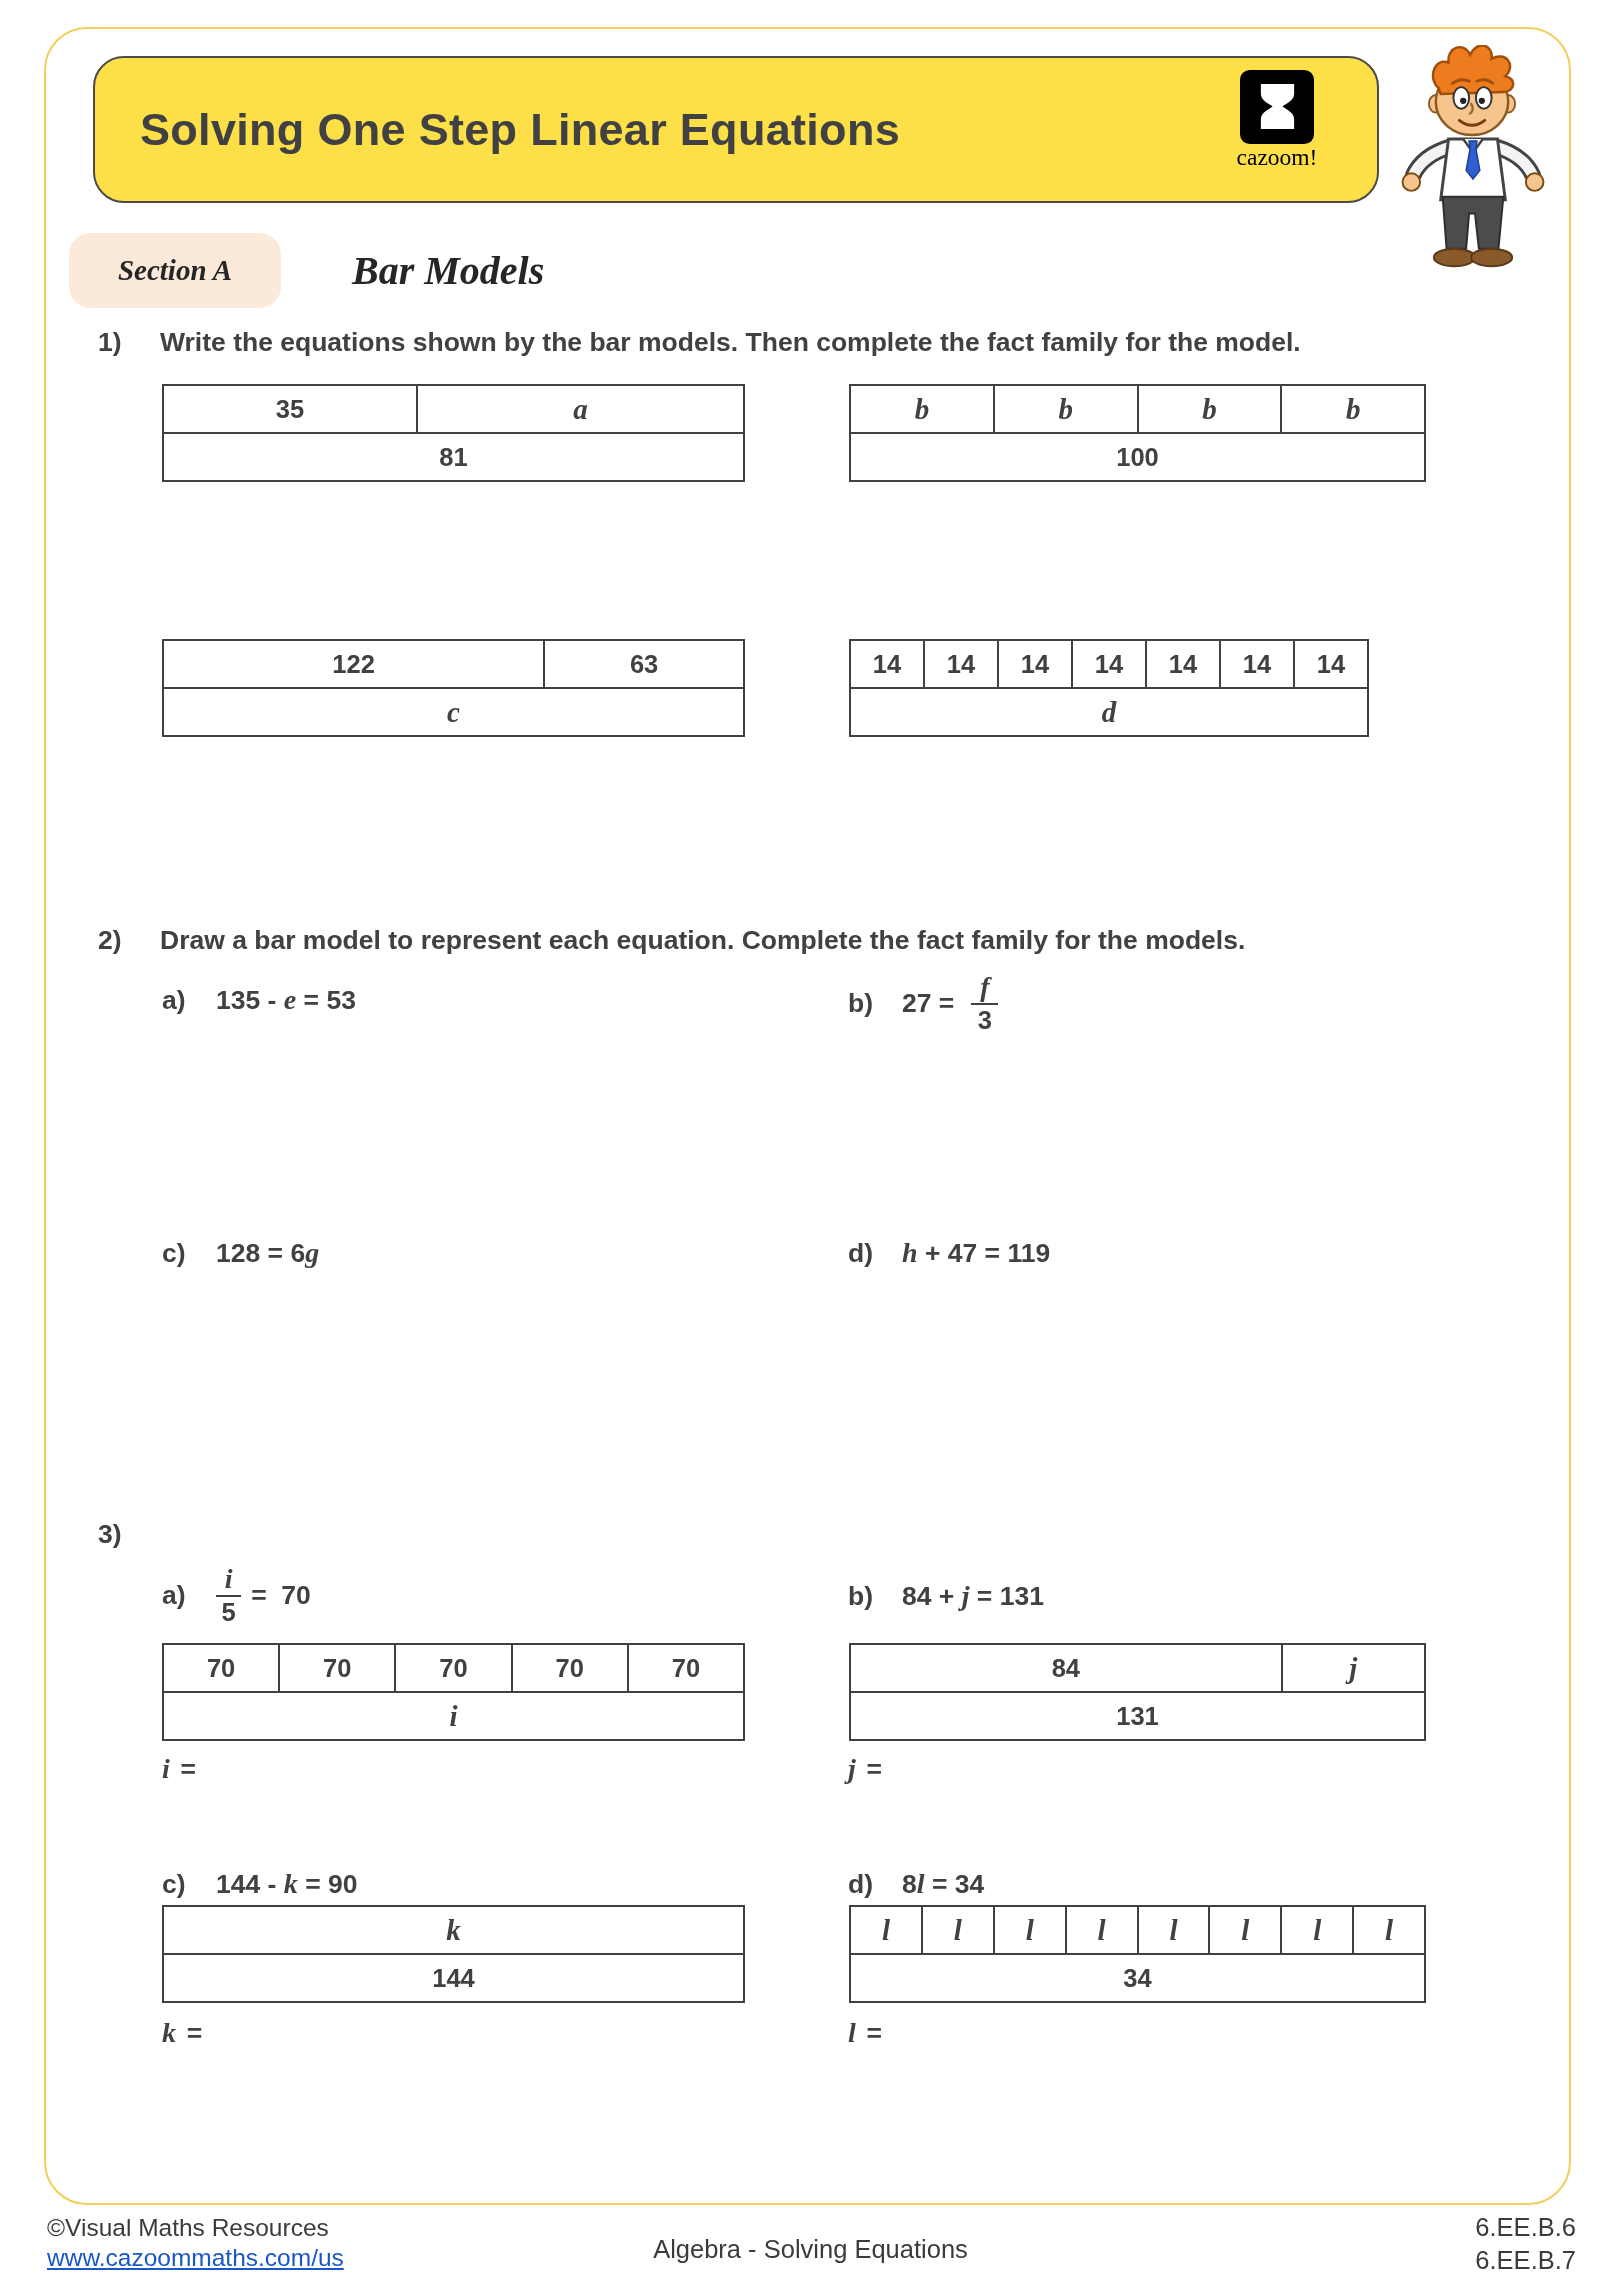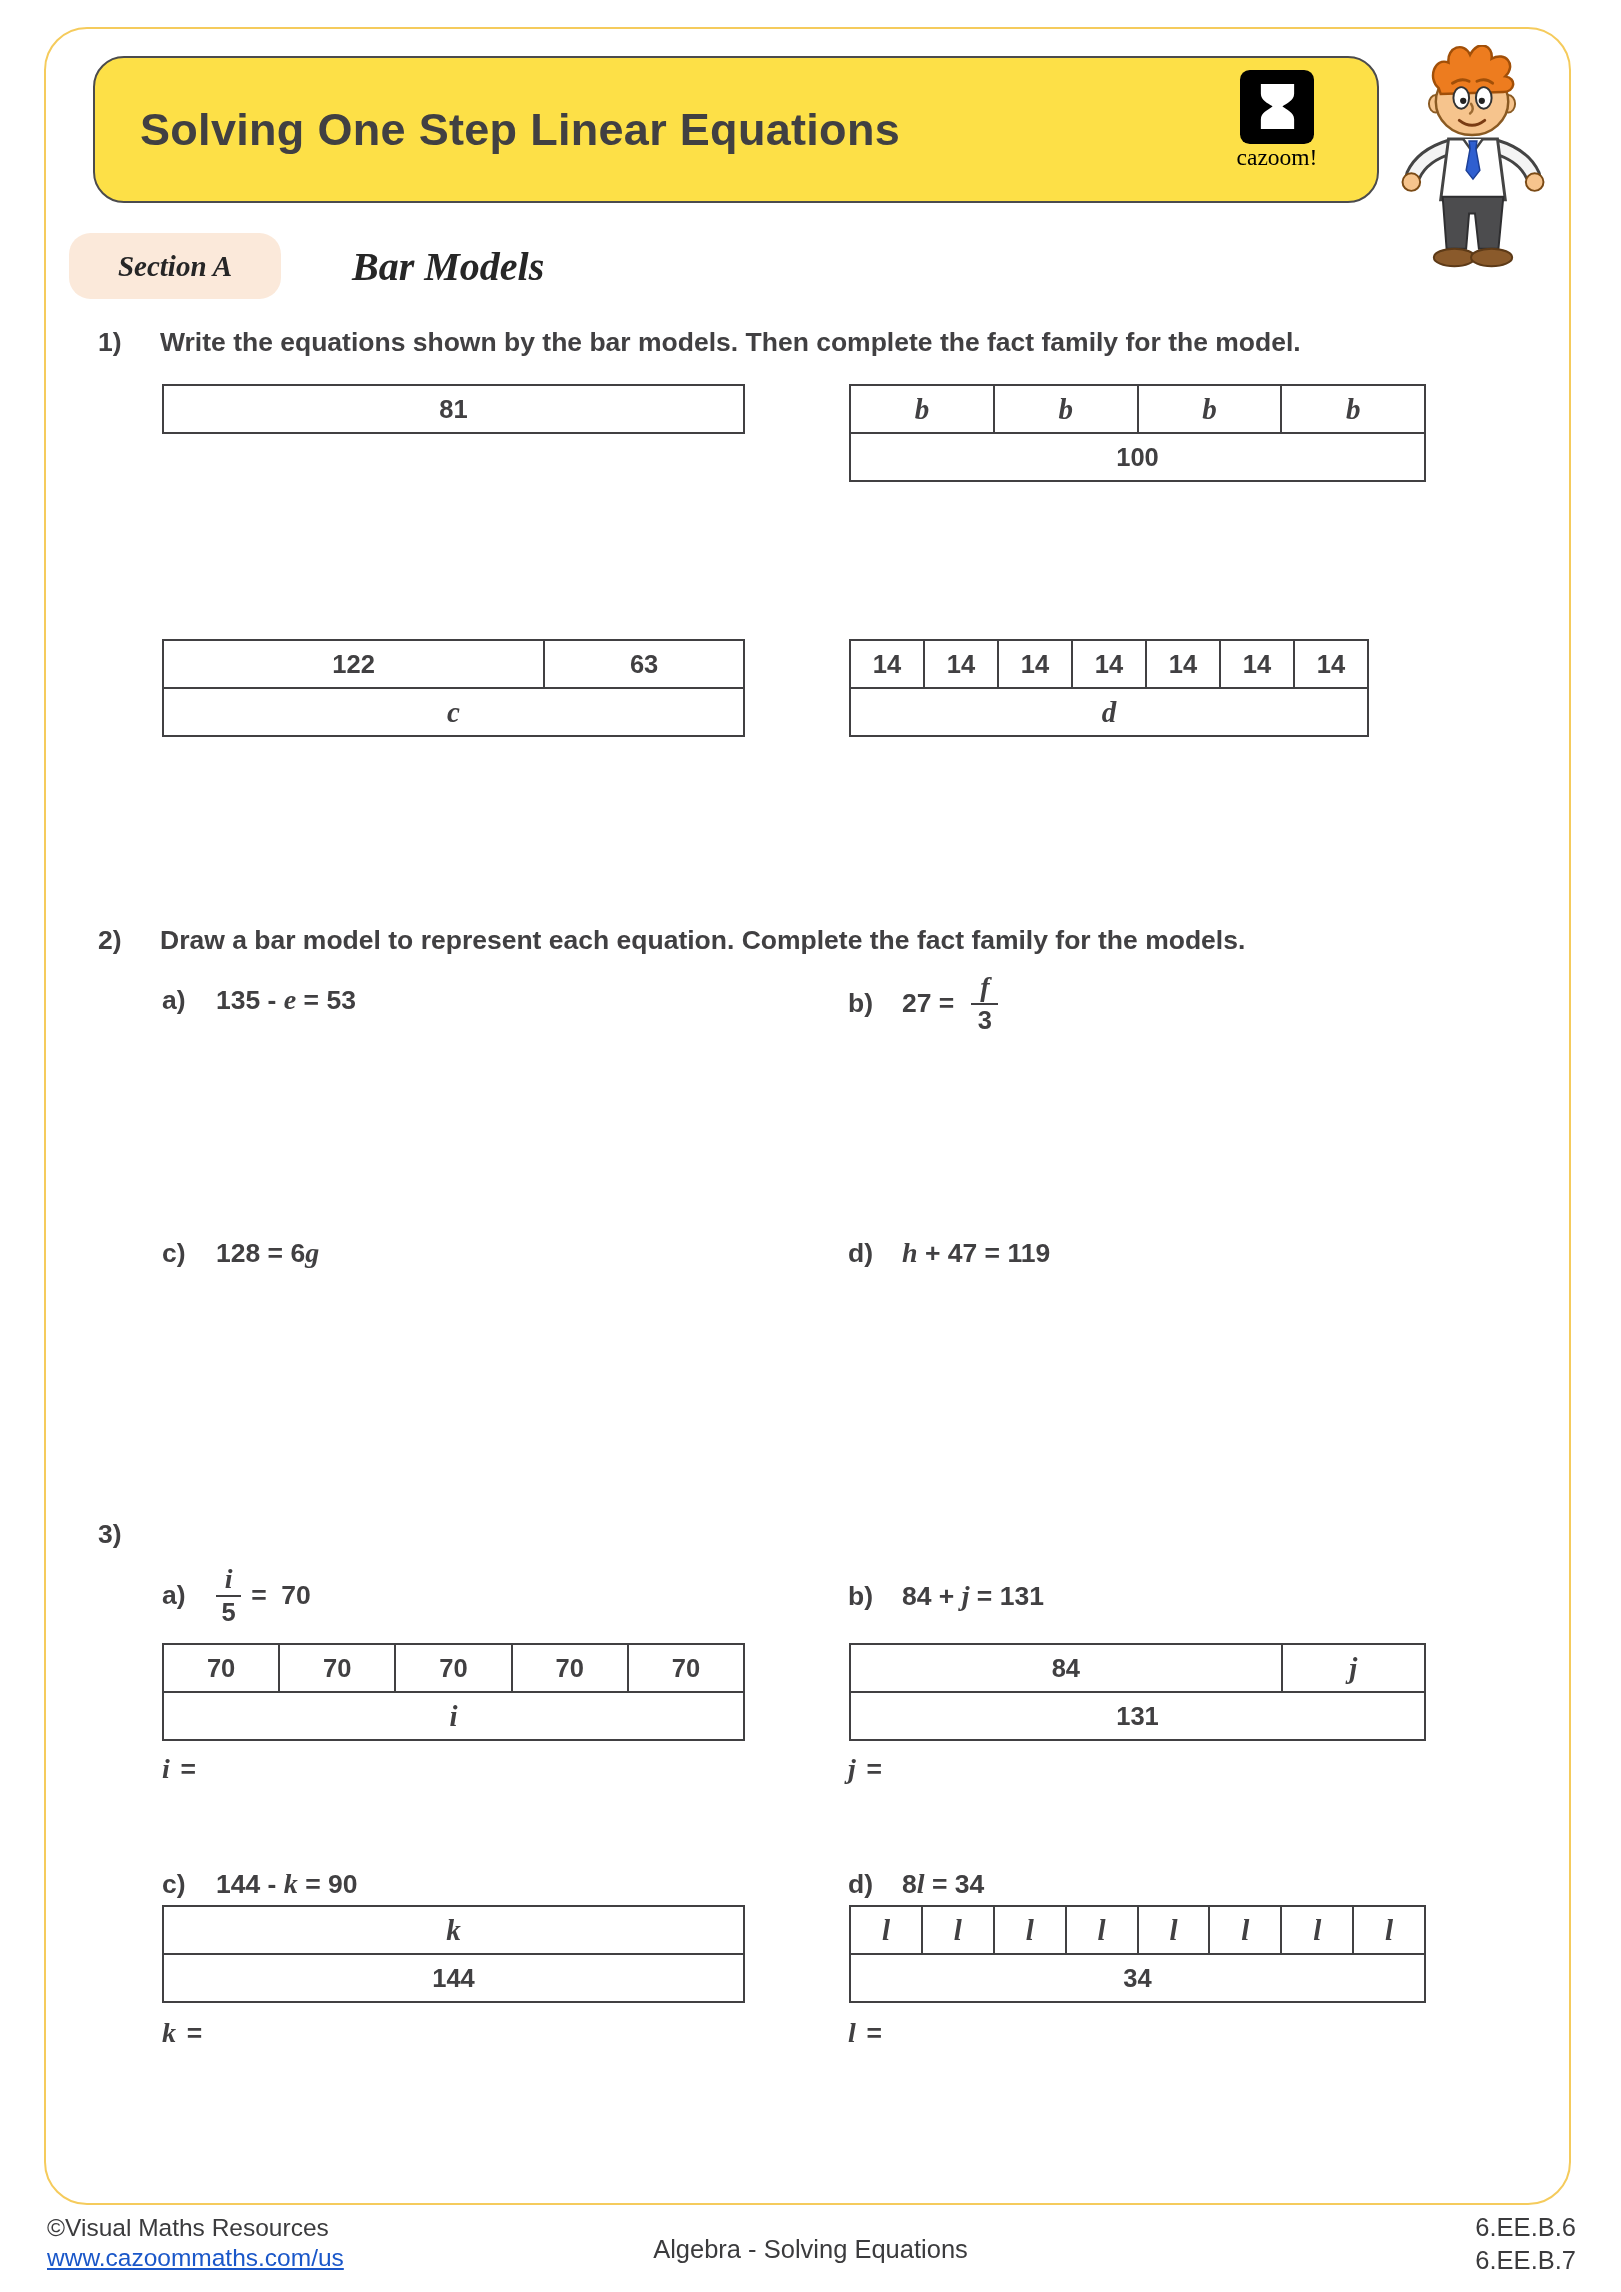--- a/index.html
+++ b/index.html
@@ -23,21 +23,21 @@
   .logo { position:absolute; top:11.8px; right:41px; width:118px; text-align:center; }
   .logo-box {
     width:74px; height:74px; background:#000; border-radius:9.8px; margin:0 auto;
     display:flex; align-items:center; justify-content:center;
   }
   .logo-text { font-family:"Liberation Serif", serif; font-weight:normal; font-size:23.5px; color:#000; margin-top:0; }
   .mascot { position:absolute; left:1380px; top:45px; width:186px; height:235px; }
   
   .section-row { position:absolute; left:69px; top:233px; display:flex; align-items:center; }
   .section-pill {
-    background:#FBE9DA; border-radius:21.6px; width:212px; height:66px;
+    background:#FBE9DA; border-radius:21.6px; width:212px; height:75px;
     display:flex; align-items:center; justify-content:center;
   }
   .section-pill span, .section-title {
     font-family:"Liberation Serif", serif; font-weight:bold; font-style:italic; color:#262626;
   }
   .section-pill span { font-size:29px; }
   .section-title { font-size:40px; margin-left:71px; }
   
   .q-head { position:absolute; left:98px; display:flex; font-weight:bold; font-size:26.5px; width:1431px; }
   .q-num { width:62px; flex:0 0 auto; }
@@ -129,20 +129,24 @@
     <div class="section-title">Bar Models</div>
   </div>
 
   <div class="q-head" style="top:327px;">
     <span class="q-num">1)</span>
     <span class="q-prompt">Write the equations shown by the bar models. Then complete the fact family for the model.</span>
   </div>
 
   <div class="bt" style="left:162px; top:384px; width:583px;">
     <div class="bt-row">
+      <div class="bt-cell" style="flex:0 0 43.5%;">35</div>
+      <div class="bt-cell bt-var">a</div>
+    </div>
+    <div class="bt-row">
       <div class="bt-cell">81</div>
     </div>
   </div>
 
   <div class="bt" style="left:849px; top:384px; width:577px;">
     <div class="bt-row">
       <div class="bt-cell bt-var">b</div>
       <div class="bt-cell bt-var">b</div>
       <div class="bt-cell bt-var">b</div>
       <div class="bt-cell bt-var">b</div>

